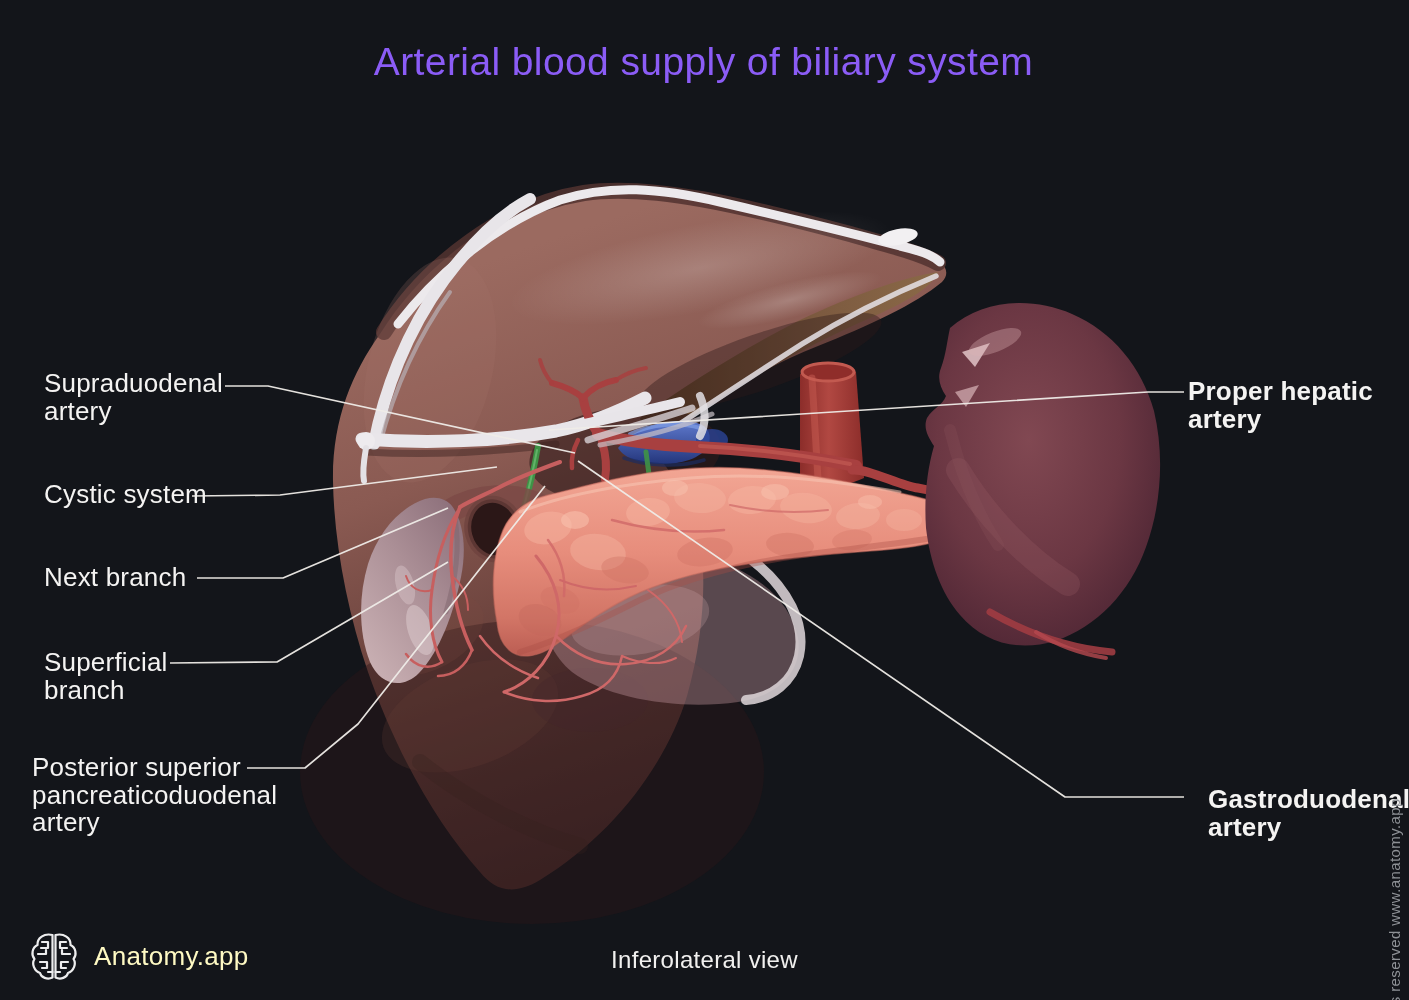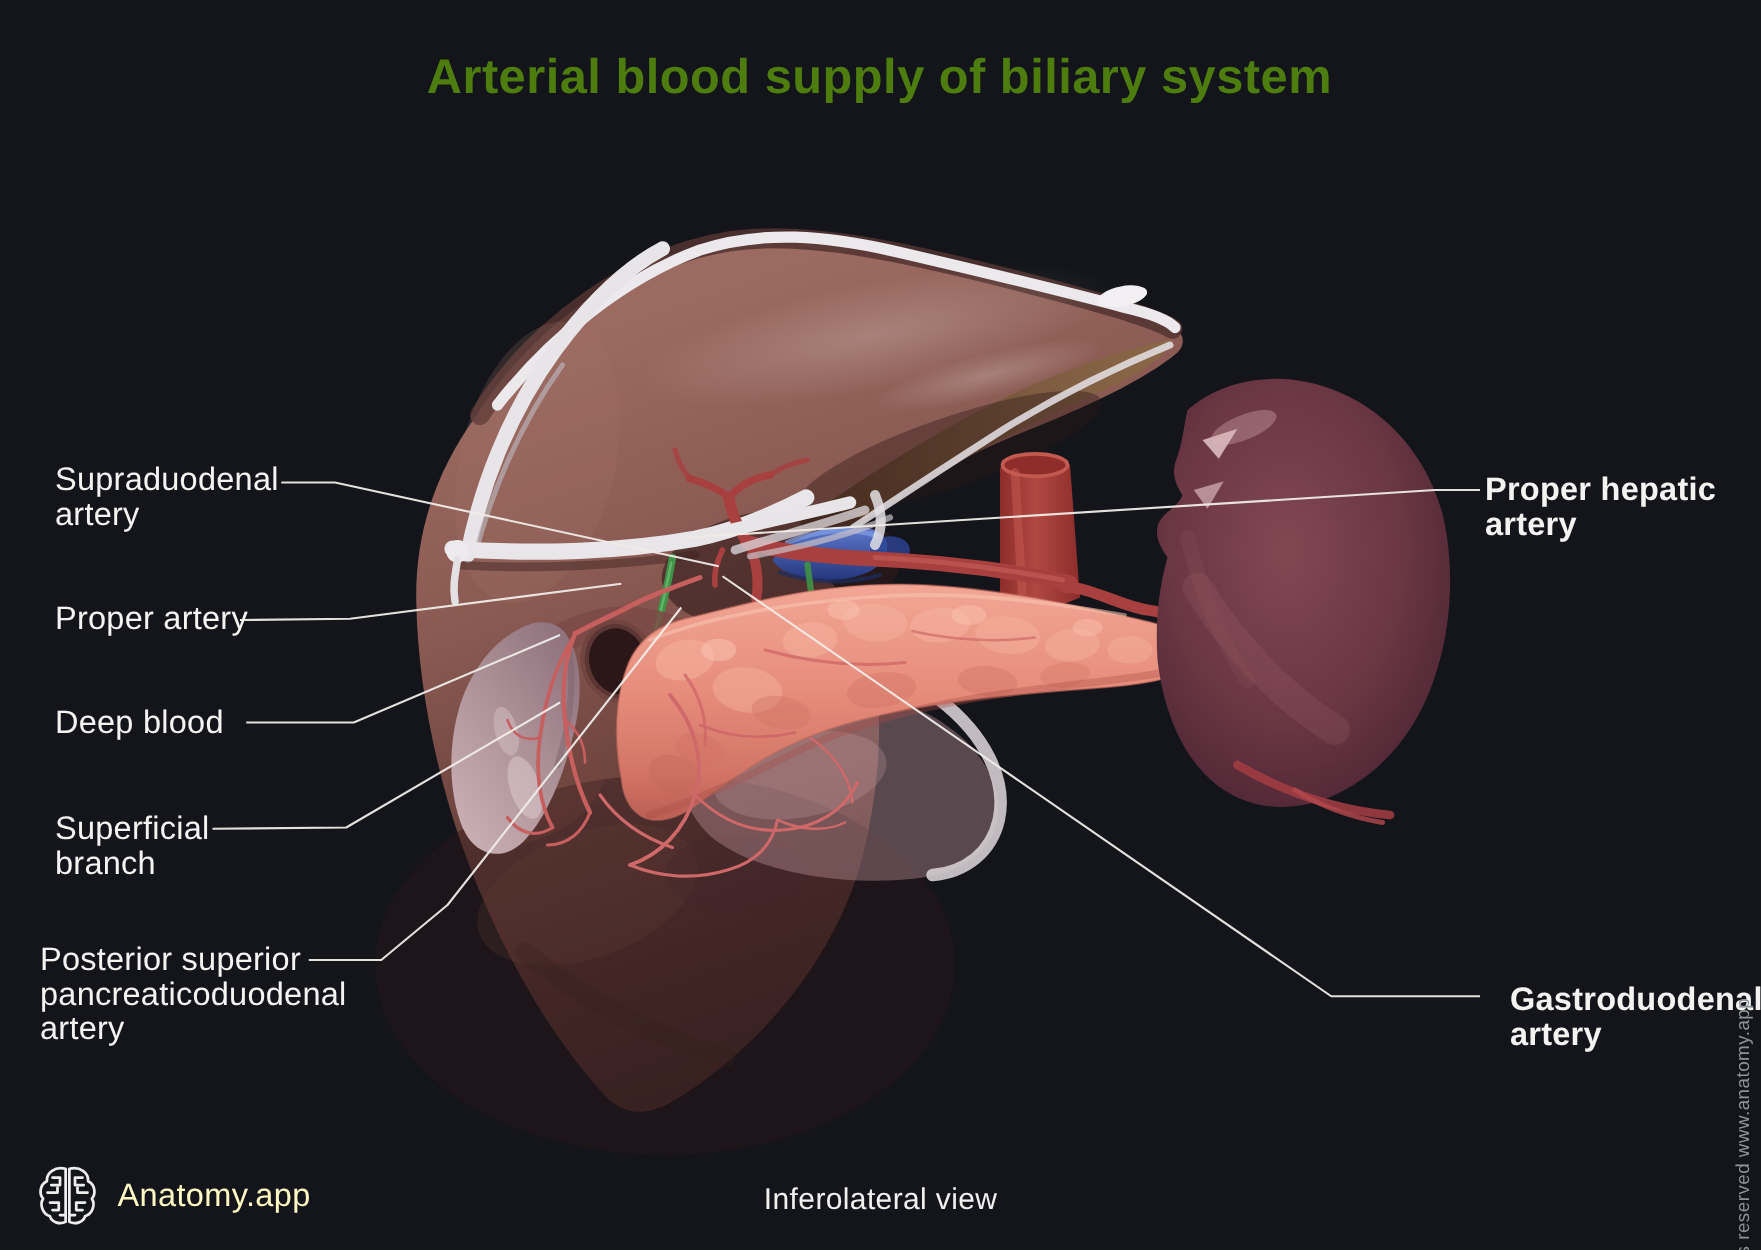--- a/index.html
+++ b/index.html
@@ -5,21 +5,21 @@
   html,body{margin:0;padding:0;}
   body{
     width:1409px;height:1000px;position:relative;overflow:hidden;
     background:#13151a;
     font-family:"Liberation Sans", sans-serif;
   }
   .stage{position:absolute;inset:0;}
   svg.art{position:absolute;left:0;top:0;}
   .page-title{
     position:absolute;left:0;top:40px;width:1407px;text-align:center;
-    font-size:39px;font-weight:700;letter-spacing:.4px;color:#4d7c0f;
+    font-size:39px;font-weight:400;letter-spacing:.4px;color:#8b5cf6;
   }
   .anno{
     position:absolute;font-size:26px;line-height:27.5px;font-weight:500;
     color:#f4f3f2;white-space:pre-line;letter-spacing:.2px;
   }
   .anno.right{left:1188px;font-weight:bold;}
   .a-supraduodenal{left:44px;top:370px;}
   .a-cystic{left:44px;top:481px;}
   .a-deep{left:44px;top:564px;}
   .a-superficial{left:44px;top:649px;}
@@ -245,22 +245,22 @@
       <path d="M197,578 L283,578 L448,508"></path>
       <path d="M170,663 L277,662 L448,562"></path>
       <path d="M247,768 L305,768 L358,724 L545,486"></path>
       <path d="M549,430 L1148,392 L1184,392"></path>
       <path d="M578,461 L1065,797 L1184,797"></path>
     </g>
   </svg>
 
   <div class="anno a-supraduodenal">Supraduodenal
 artery</div>
-  <div class="anno a-cystic">Proper artery</div>
-  <div class="anno a-deep">Deep blood</div>
+  <div class="anno a-cystic">Cystic system</div>
+  <div class="anno a-deep">Next branch</div>
   <div class="anno a-superficial">Superficial
 branch</div>
   <div class="anno a-pspd">Posterior superior
 pancreaticoduodenal
 artery</div>
   <div class="anno right a-proper">Proper hepatic
 artery</div>
   <div class="anno right a-gastro">Gastroduodenal
 artery</div>
 

